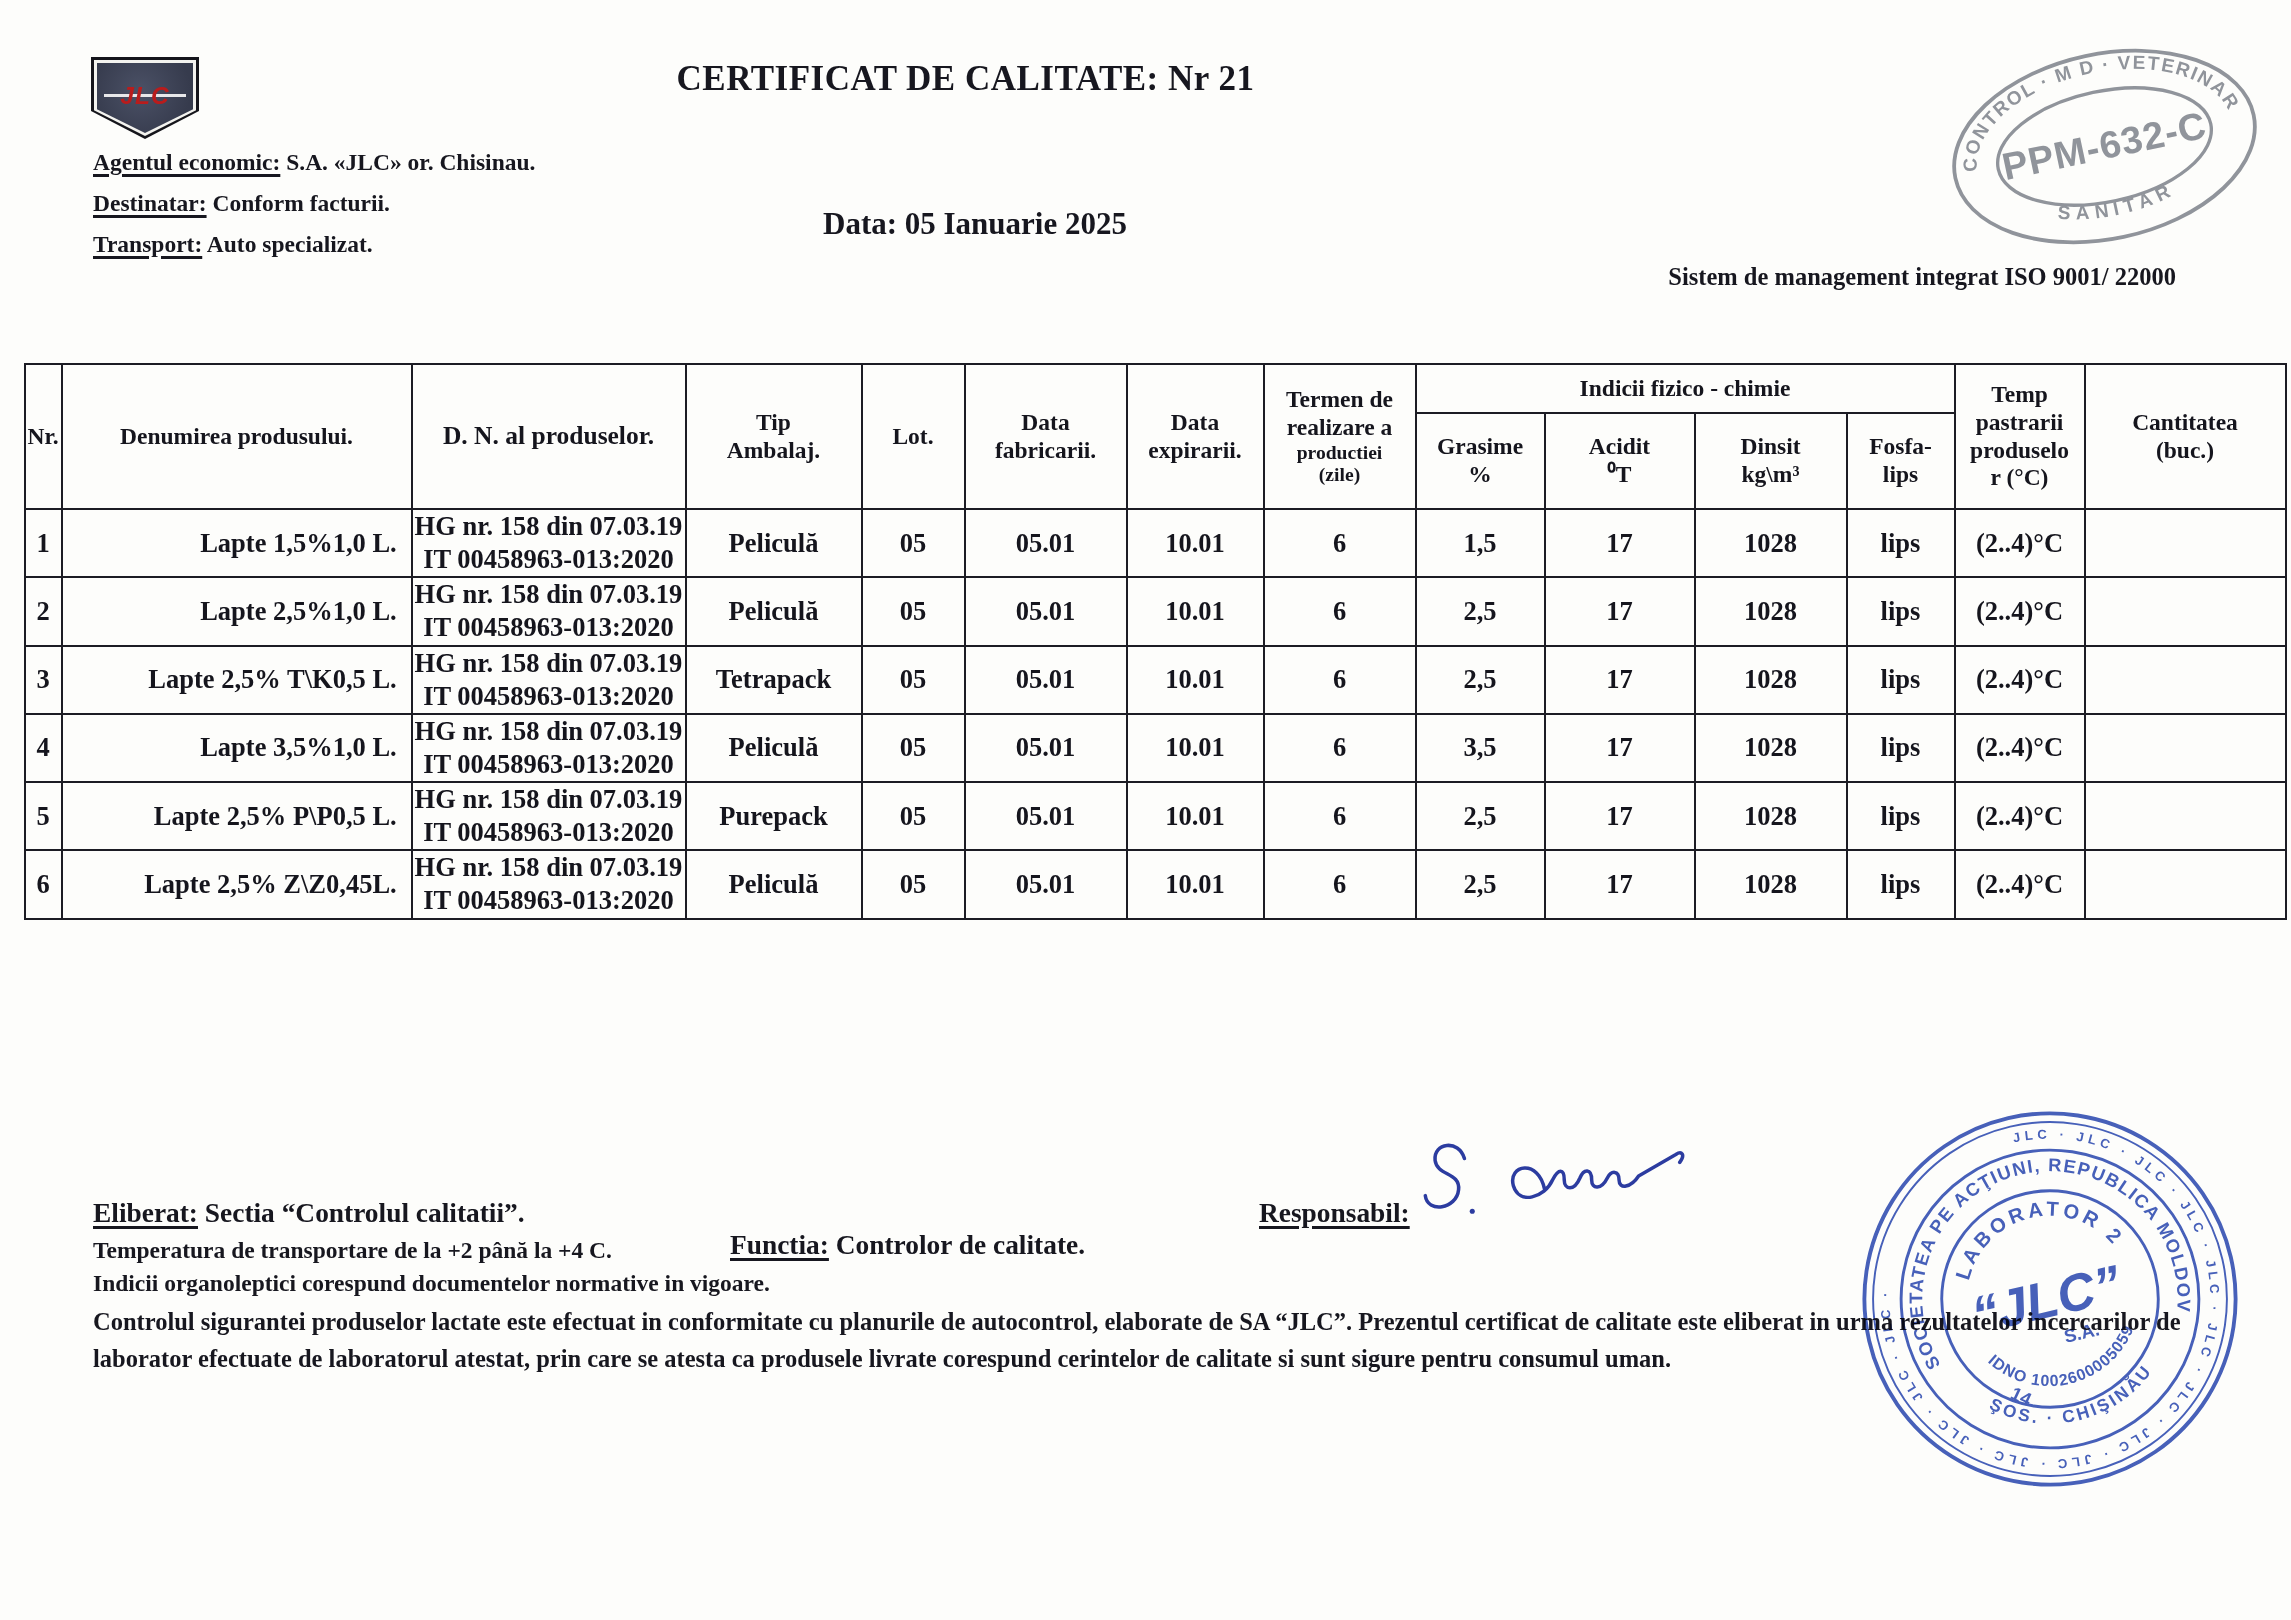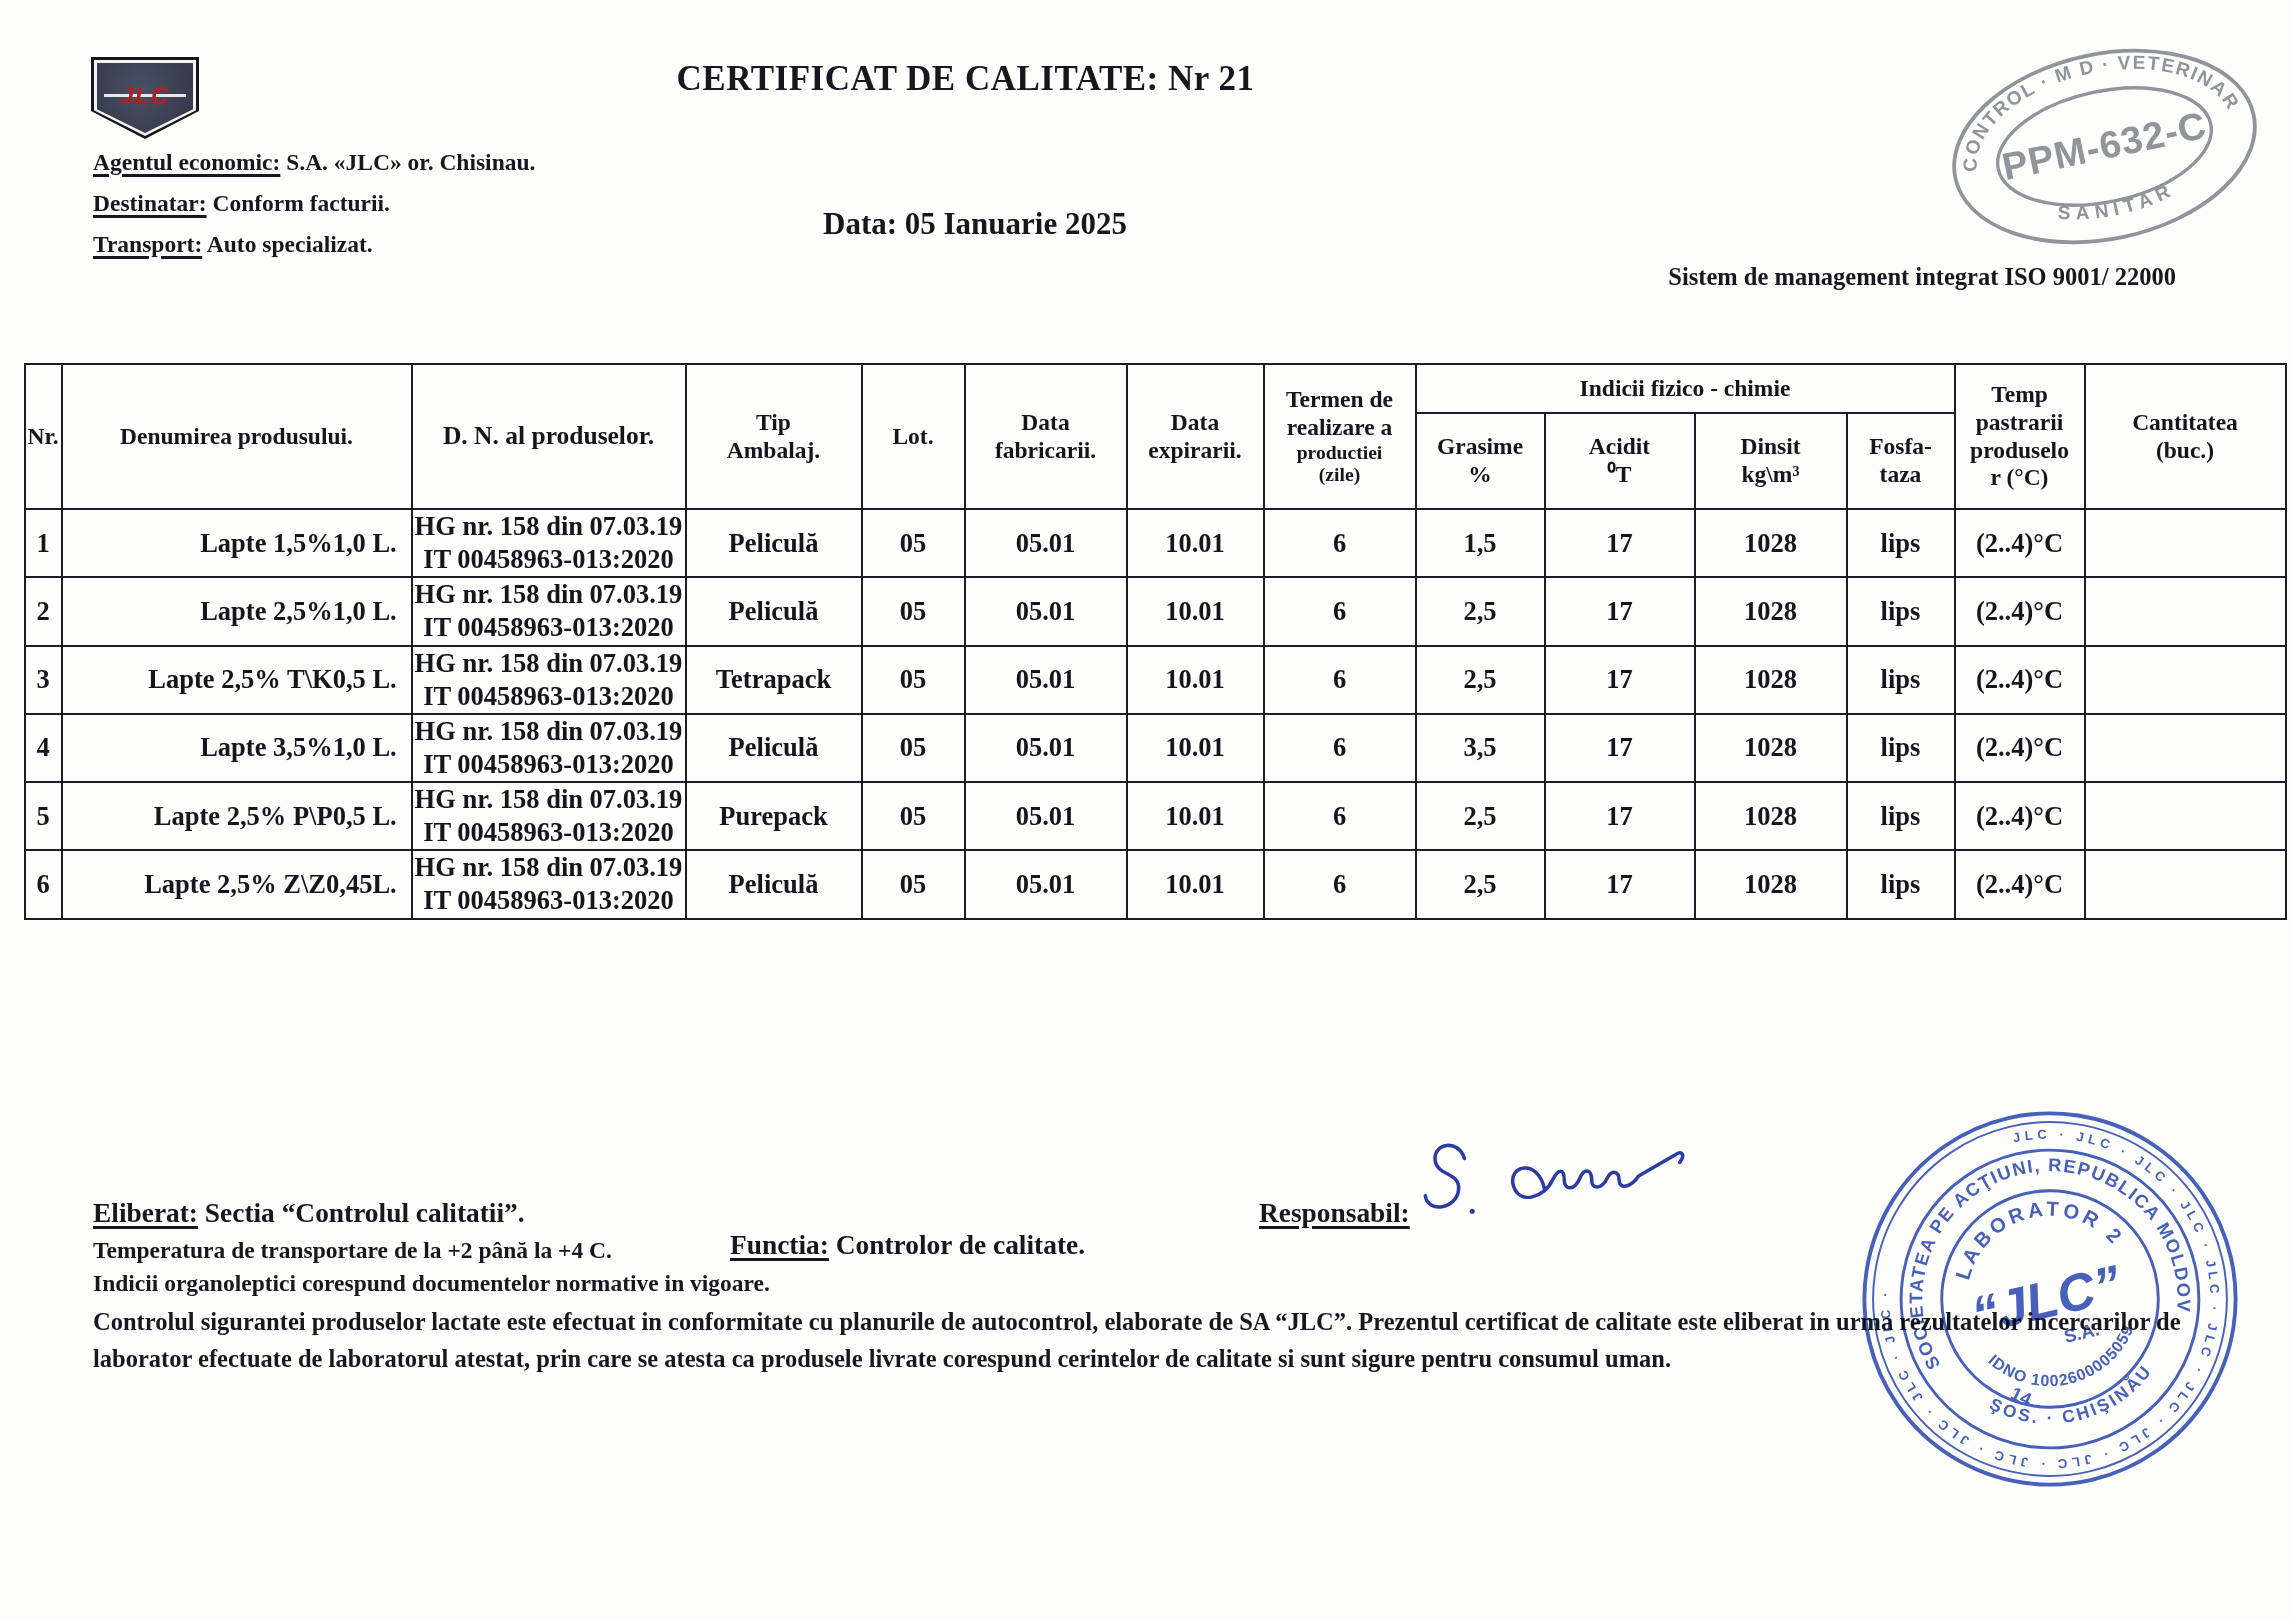--- a/index.html
+++ b/index.html
@@ -137,21 +137,21 @@
 (buc.)</th>
     </tr>
     <tr class="h2">
       <th class="pre">Grasime
 %</th>
       <th class="pre">Acidit
 ⁰T</th>
       <th class="pre">Dinsit
 kg\m³</th>
       <th class="pre">Fosfa-
-taza</th>
+lips</th>
     </tr>
 
     <tr class="dr">
       <td>1</td>
       <td>
             <div class="namecell">
               <span>Lapte 1,5%</span>
               <span>1,0 L.</span>
             </div>
           </td>

